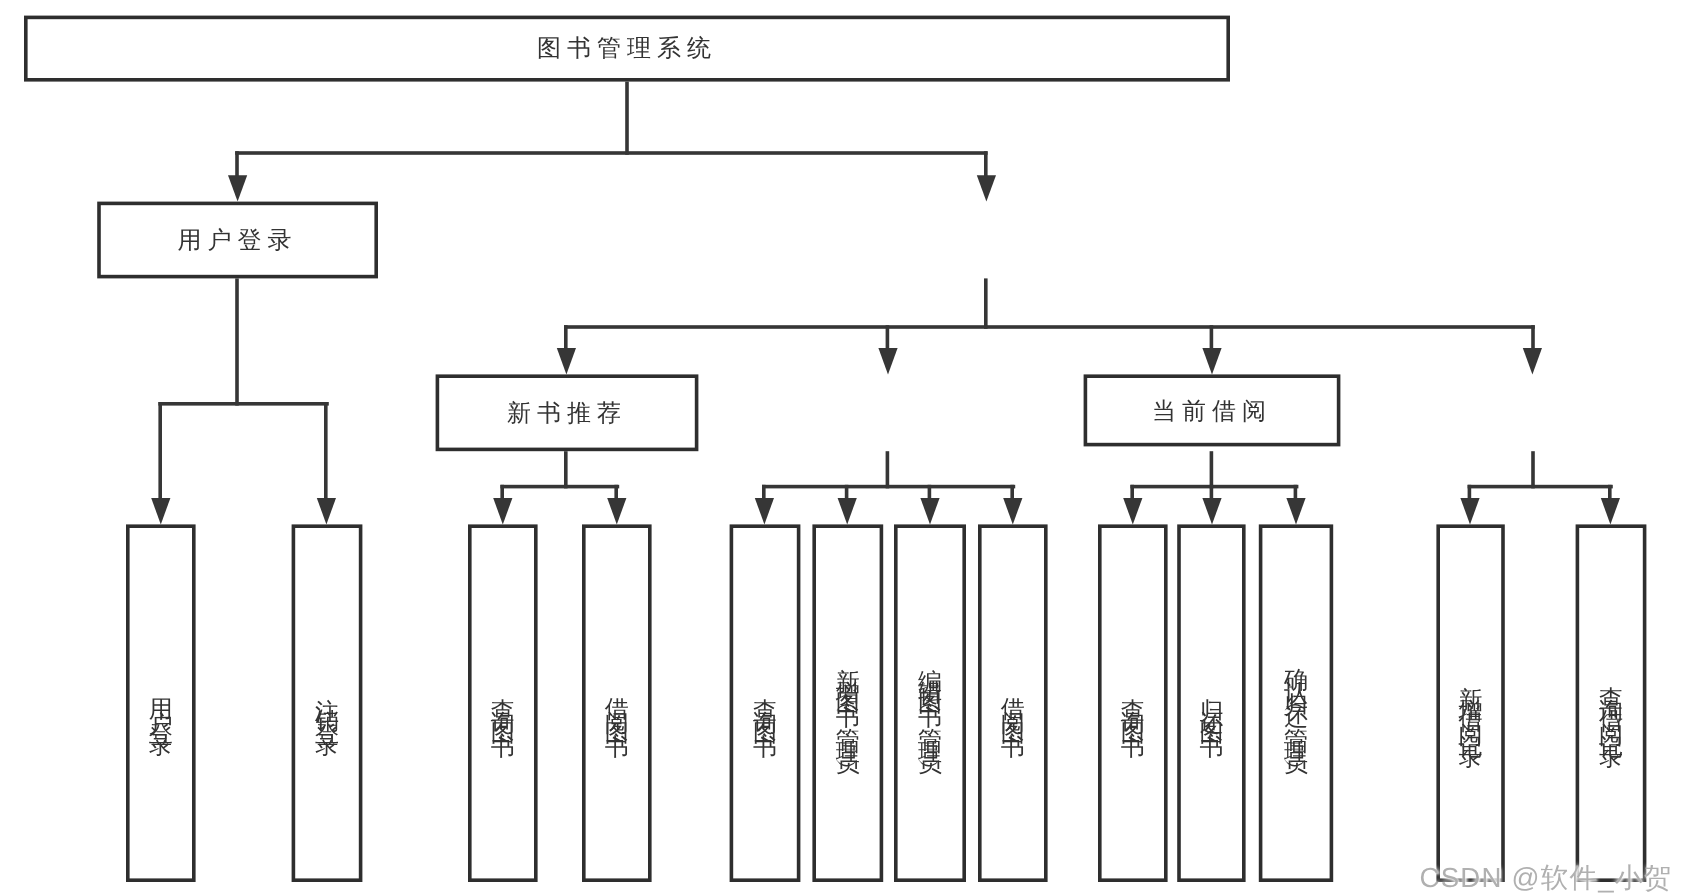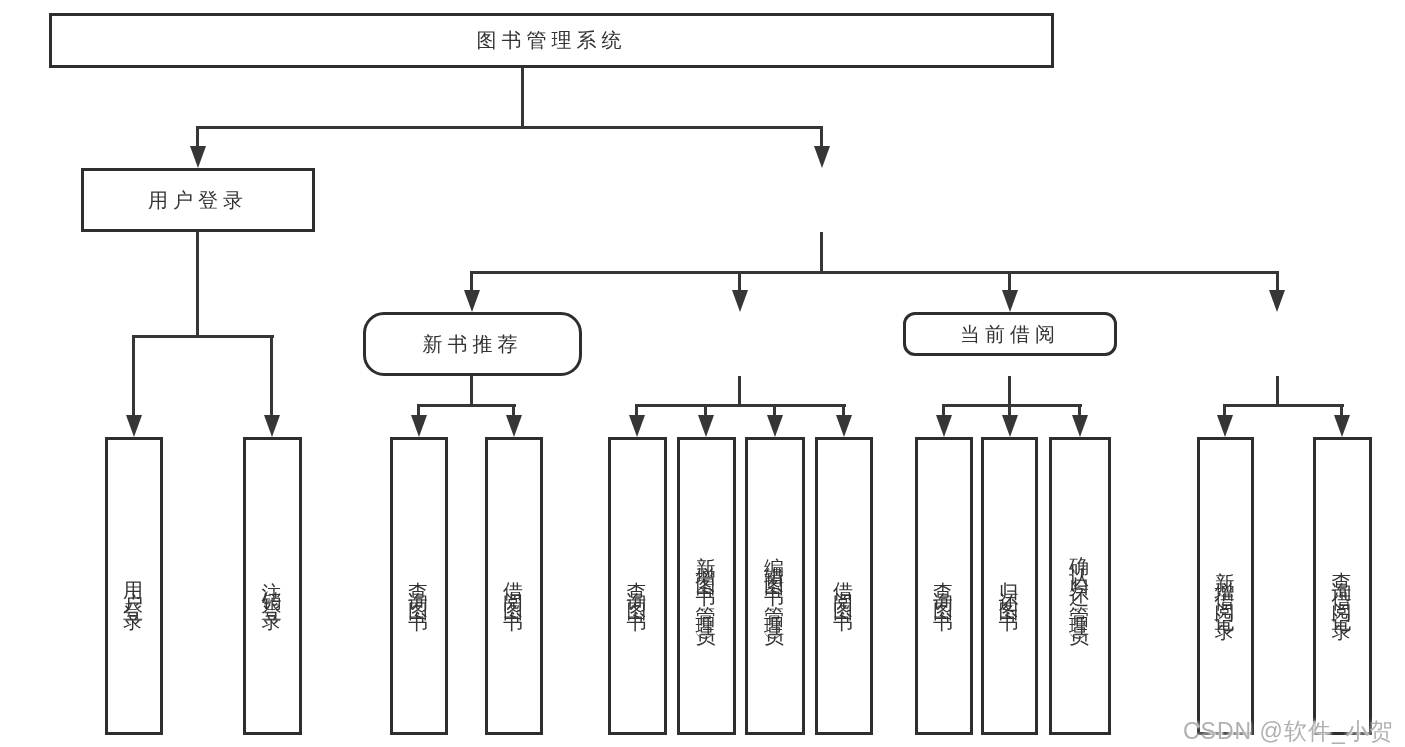--- a/index.html
+++ b/index.html
@@ -14,26 +14,26 @@
   .ah{position:absolute;width:0;height:0;border-left:8px solid transparent;
       border-right:8px solid transparent;border-top:22px solid #363636;}
   .wm{position:absolute;left:1183px;top:716px;font-size:23px;color:#b0b0b0;letter-spacing:1px;
       text-shadow:0 0 4px #ffffff,0 0 4px #ffffff,1px 1px 2px #ffffff;z-index:5;}
 </style>
 </head>
 <body>
 
 <div class="canvas">
 
-  <div class="node" style="left:20px;top:13px;width:1005px;height:55px;margin-left:29px;">图书管理系统</div>
+  <div class="node" style="left:20px;top:13px;width:1005px;height:55px;">图书管理系统</div>
 
   <div class="node" style="left:81px;top:168px;width:234px;height:64px;">用户登录</div>
 
-  <div class="node" style="left:363px;top:312px;width:219px;height:64px;border-radius:21px;">新书推荐</div>
-  <div class="node" style="left:903px;top:312px;width:214px;height:44px;border-radius:12px;">当前借阅</div>
+  <div class="node" style="left:363px;top:312px;width:219px;height:64px;">新书推荐</div>
+  <div class="node" style="left:903px;top:312px;width:214px;height:60px;">当前借阅</div>
 
   <div class="node leaf" style="left:105px;top:437px;width:58px;height:298px;">用户登录</div>
   <div class="node leaf" style="left:243px;top:437px;width:59px;height:298px;">注销登录</div>
 
   <div class="node leaf" style="left:390px;top:437px;width:58px;height:298px;">查询图书</div>
   <div class="node leaf" style="left:485px;top:437px;width:58px;height:298px;">借阅图书</div>
 
   <div class="node leaf" style="left:608px;top:437px;width:59px;height:298px;">查询图书</div>
   <div class="node leaf" style="left:677px;top:437px;width:59px;height:298px;">新增图书（管理员）</div>
   <div class="node leaf" style="left:745px;top:437px;width:60px;height:298px;">编辑图书（管理员）</div>

